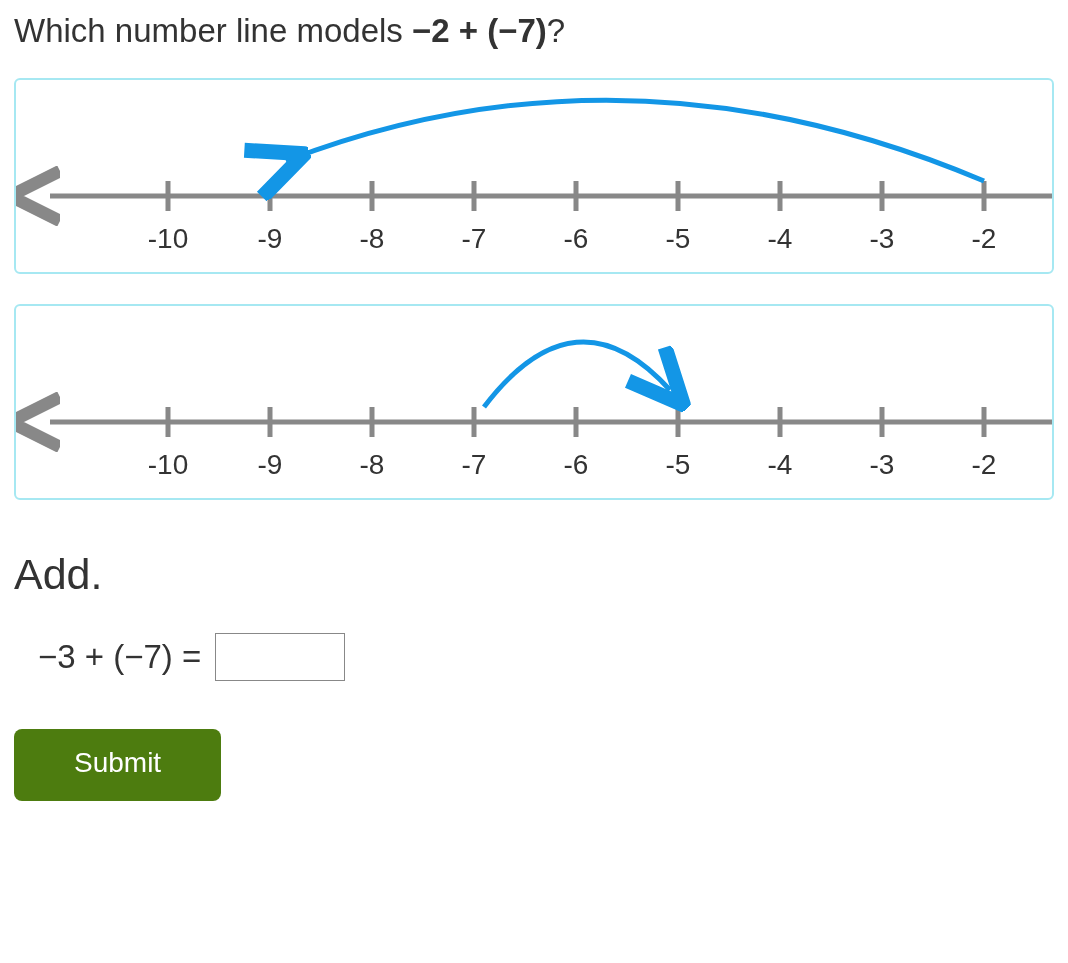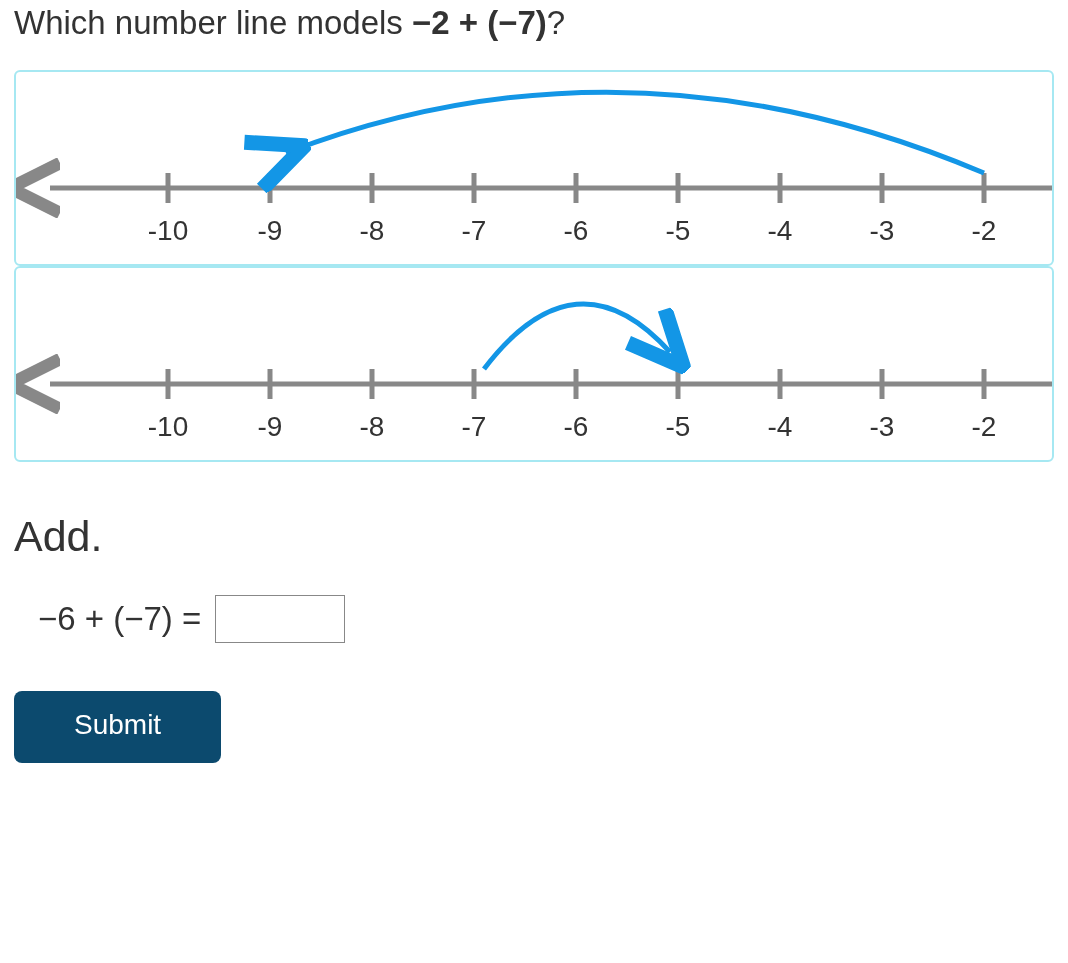--- a/index.html
+++ b/index.html
@@ -10,27 +10,28 @@
     background: #fff;
     color: #333;
     width: 1068px;
     height: 963px;
     overflow: hidden;
   }
   .wrap { padding: 0 14px 0 14px; }
   .question {
     font-size: 33px;
     margin: 0 0 28px 0;
-    padding-top: 4px;
+    padding-top: 12px;
   }
   .question .bold { font-weight: bold; }
   .option {
     border: 2px solid #a6e8f2;
     border-radius: 6px;
     padding: 16px 0 16px 0;
+    margin-bottom: 30px;
     cursor: pointer;
     overflow: hidden;
   }
   .nl-wrap {
     position: relative;
     height: 160px;
   }
   svg { display: block; }
   .prompt2 {
     font-size: 43px;
@@ -47,21 +48,21 @@
   .expr-text { }
   .answer-box {
     width: 130px;
     height: 48px;
     border: 1px solid #888;
     margin-left: 14px;
     font-size: 28px;
     padding: 4px 8px;
   }
   .submit-btn {
-    background: #0c4a6e;
+    background: #4d7c0f;
     color: #fff;
     font-size: 28px;
     border: none;
     border-radius: 8px;
     padding: 18px 60px 22px 60px;
     margin-left: 0;
     cursor: pointer;
     font-family: Verdana, Arial, sans-serif;
     position: relative;
     top: 8px;
@@ -162,19 +163,19 @@
       <text class="tick-label" x="968" y="152">-2</text>
 
       <path class="arc" d="M 468 85 Q 560 -36 654 68" marker-end="url(#arcArrowB)"></path>
     </svg>
   </div>
 </div>
 
 <p class="prompt2">Add.</p>
 
 <div class="expr-row">
-  <span class="expr-text">−6 + (−7) =</span>
+  <span class="expr-text">−3 + (−7) =</span>
   <input class="answer-box" type="text" value="" style="">
 </div>
 
 <button class="submit-btn">Submit</button>
 
 </div>
 
 </body></html>

